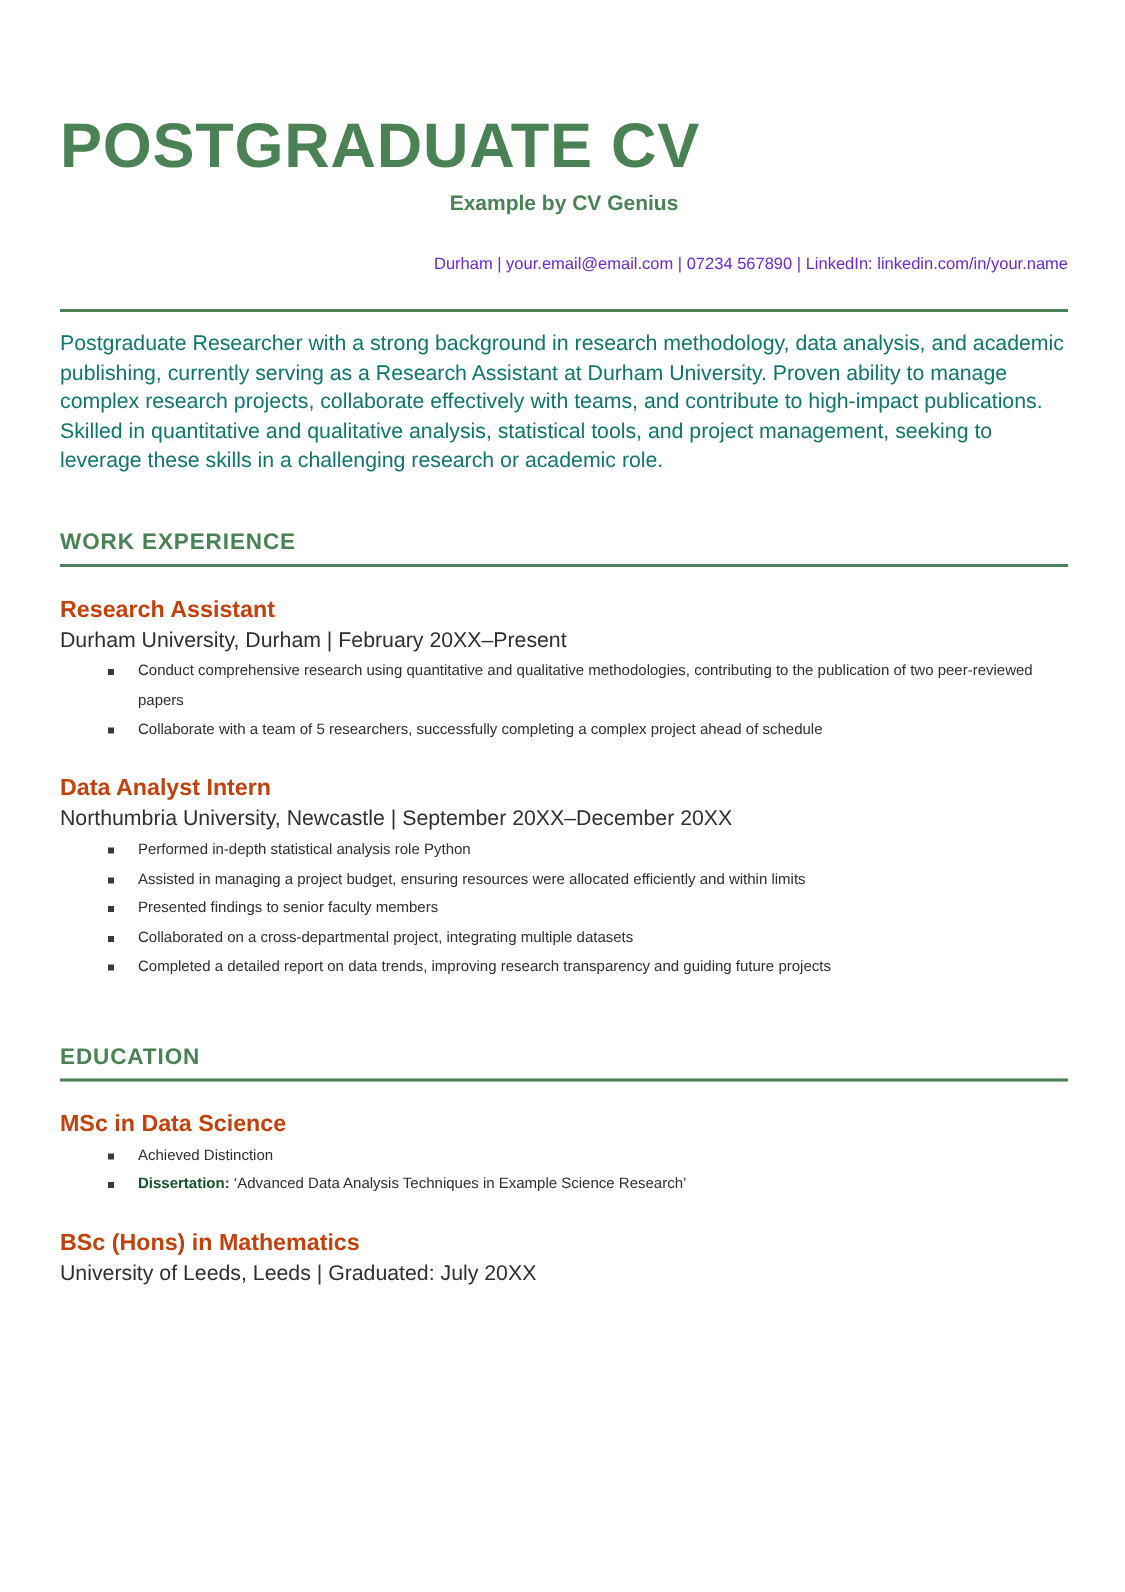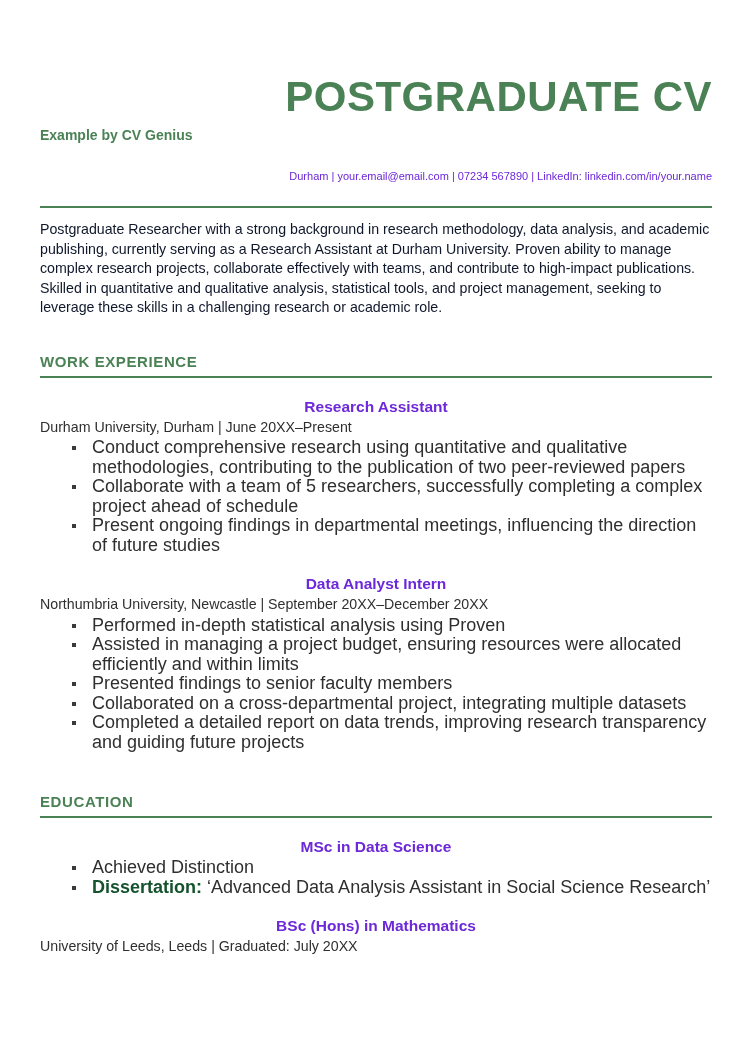--- a/index.html
+++ b/index.html
@@ -23,30 +23,30 @@
     position: absolute;
     left: 40px;
     top: 0;
     width: 672px;
     padding-top: 74px;
   }
 
   
   .cv-title {
     margin: 0;
-    text-align: right;
+    text-align: left;
     font-size: 42px;
     line-height: 46px;
     font-weight: bold;
     letter-spacing: 0.5px;
     color: #4a8255;
   }
   .cv-subtitle {
     margin: 6px 0 0 0;
-    text-align: left;
+    text-align: center;
     font-size: 14px;
     line-height: 18px;
     font-weight: bold;
     color: #4a8255;
   }
   .contact-line {
     margin: 22px 0 0 0;
     text-align: right;
     font-size: 11px;
     line-height: 20px;
@@ -74,49 +74,48 @@
     width: 100%;
   }
   .section-body {
     margin-top: 12px;
   }
 
   .para {
     margin: 0;
     font-size: 14.2px;
     line-height: 19.5px;
-    color: #0f172a;
+    color: #0f766e;
     text-align: left;
   }
 
   
   .entry { margin-top: 0; }
   .entry + .entry { margin-top: 18px; }
   .entry-title {
     margin: 0;
     font-size: 15.5px;
     line-height: 21px;
     font-weight: bold;
-    color: #6d28d9;
-    text-align: center;
+    color: #c2410c;
   }
   .entry-meta {
     margin: 1px 0 0 0;
     font-size: 14.2px;
     line-height: 19.5px;
     color: #2f2f2f;
   }
   ul.bullets {
     margin: 1px 0 0 0;
     padding: 0 0 0 22px;
     list-style: none;
   }
   ul.bullets li {
     position: relative;
-    font-size: 18px;
+    font-size: 10px;
     line-height: 19.5px;
     color: #2f2f2f;
     padding-left: 30px;
     margin: 0;
   }
   ul.bullets li .sq {
     position: absolute;
     left: 10px;
     top: 8px;
     width: 4px;
@@ -150,50 +149,49 @@
         <p class="para">Postgraduate Researcher with a strong background in research methodology, data analysis, and academic publishing, currently serving as a Research Assistant at Durham University. Proven ability to manage complex research projects, collaborate effectively with teams, and contribute to high-impact publications. Skilled in quantitative and qualitative analysis, statistical tools, and project management, seeking to leverage these skills in a challenging research or academic role.</p>
       </div>
     </div>
 
     <div class="section section-work">
       <h2 class="section-heading">WORK EXPERIENCE</h2>
       <div class="section-rule"></div>
       <div class="section-body" id="work-entries">
           <div class="entry">
             <div class="entry-title">Research Assistant</div>
-            <div class="entry-meta">Durham University, Durham | June 20XX–Present</div>
+            <div class="entry-meta">Durham University, Durham | February 20XX–Present</div>
             <ul class="bullets">
               <li><span class="sq"></span><span>Conduct comprehensive research using quantitative and qualitative methodologies, contributing to the publication of two peer-reviewed papers</span></li>
               <li><span class="sq"></span><span>Collaborate with a team of 5 researchers, successfully completing a complex project ahead of schedule</span></li>
-              <li><span class="sq"></span><span>Present ongoing findings in departmental meetings, influencing the direction of future studies</span></li>
             </ul>
           </div>
           <div class="entry">
             <div class="entry-title">Data Analyst Intern</div>
             <div class="entry-meta">Northumbria University, Newcastle | September 20XX–December 20XX</div>
             <ul class="bullets">
-              <li><span class="sq"></span><span>Performed in-depth statistical analysis using Proven</span></li>
+              <li><span class="sq"></span><span>Performed in-depth statistical analysis role Python</span></li>
               <li><span class="sq"></span><span>Assisted in managing a project budget, ensuring resources were allocated efficiently and within limits</span></li>
               <li><span class="sq"></span><span>Presented findings to senior faculty members</span></li>
               <li><span class="sq"></span><span>Collaborated on a cross-departmental project, integrating multiple datasets</span></li>
               <li><span class="sq"></span><span>Completed a detailed report on data trends, improving research transparency and guiding future projects</span></li>
             </ul>
           </div>
         </div>
     </div>
 
     <div class="section section-education">
       <h2 class="section-heading">EDUCATION</h2>
       <div class="section-rule"></div>
       <div class="section-body" id="education-entries">
           <div class="entry">
             <div class="entry-title">MSc in Data Science</div>
             <ul class="bullets">
               <li><span class="sq"></span><span>Achieved Distinction</span></li>
-              <li><span class="sq"></span><span class="bold-lead">Dissertation: </span><span>‘Advanced Data Analysis Assistant in Social Science Research’</span></li>
+              <li><span class="sq"></span><span class="bold-lead">Dissertation: </span><span>‘Advanced Data Analysis Techniques in Example Science Research’</span></li>
             </ul>
           </div>
           <div class="entry">
             <div class="entry-title">BSc (Hons) in Mathematics</div>
             <div class="entry-meta">University of Leeds, Leeds | Graduated: July 20XX</div>
           </div>
         </div>
     </div>
 
   </div>

